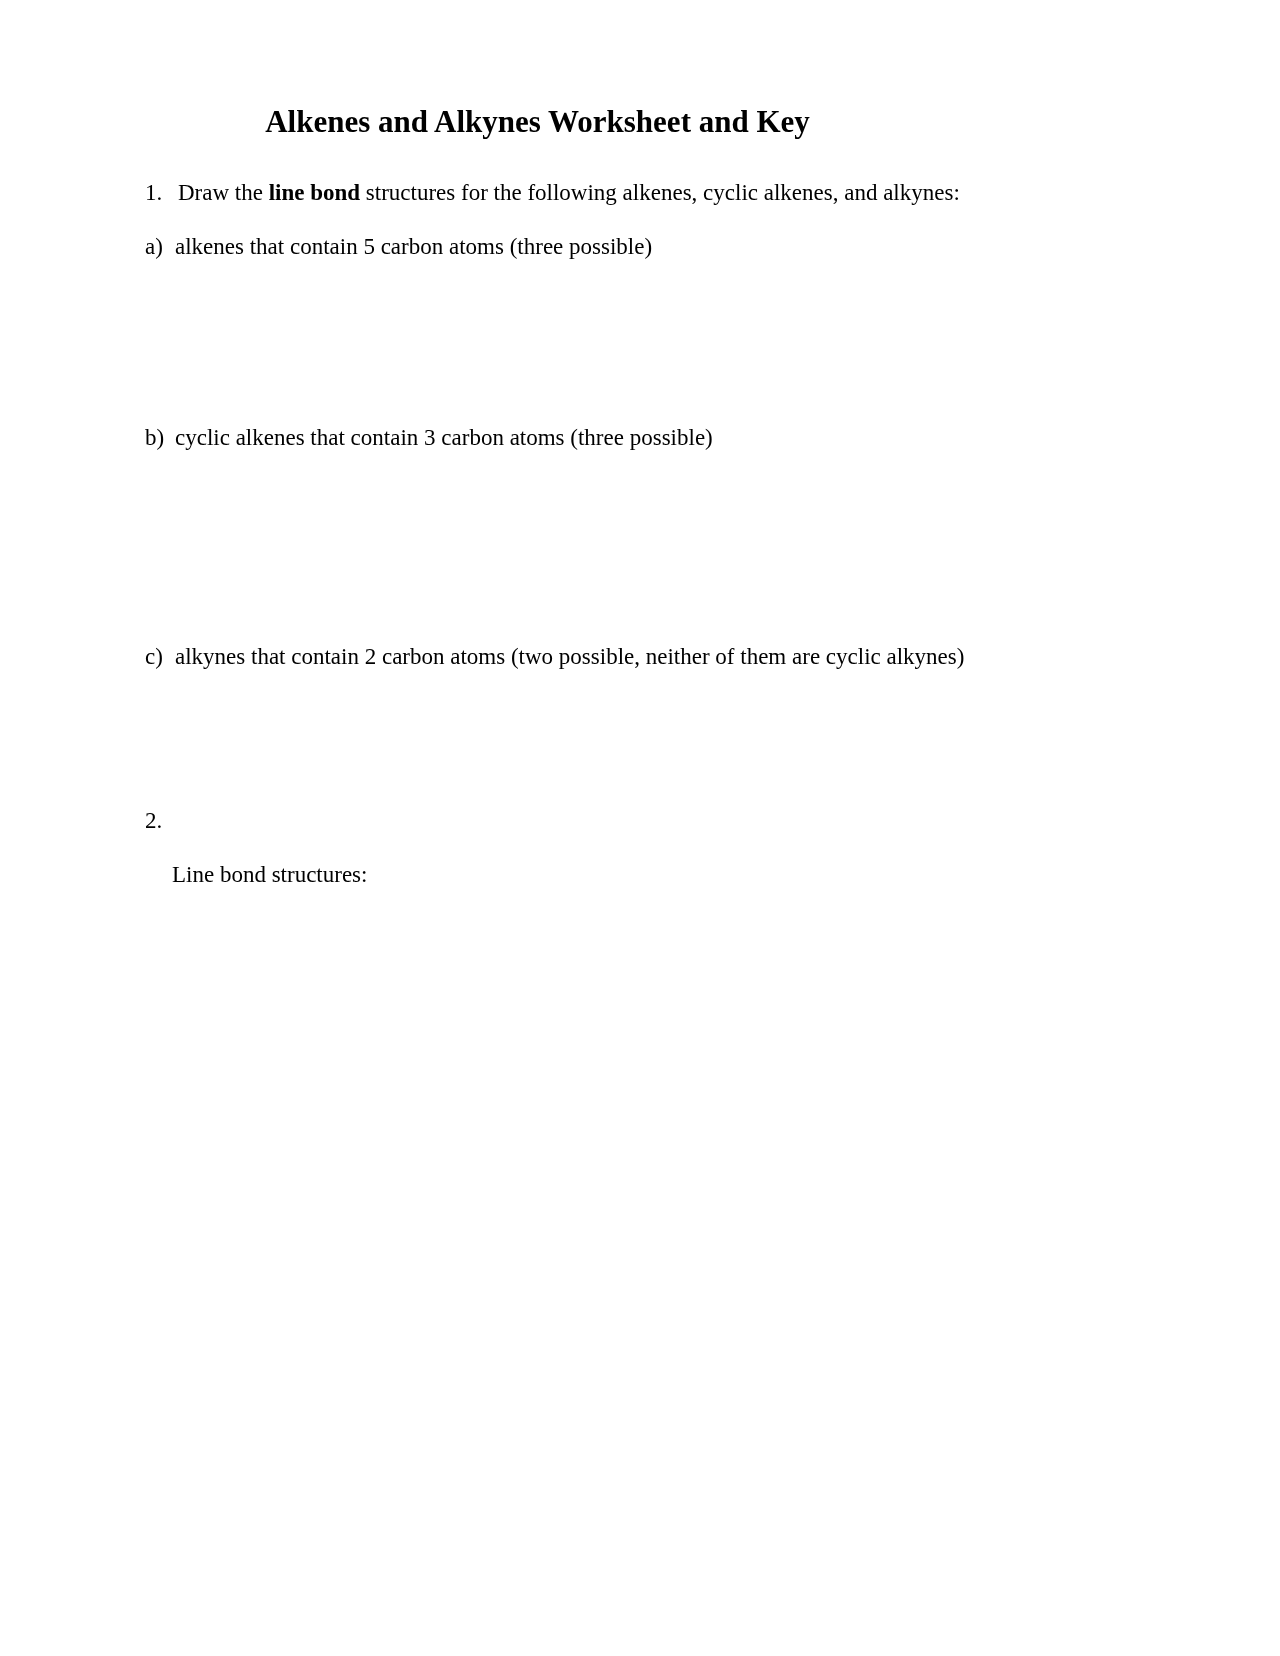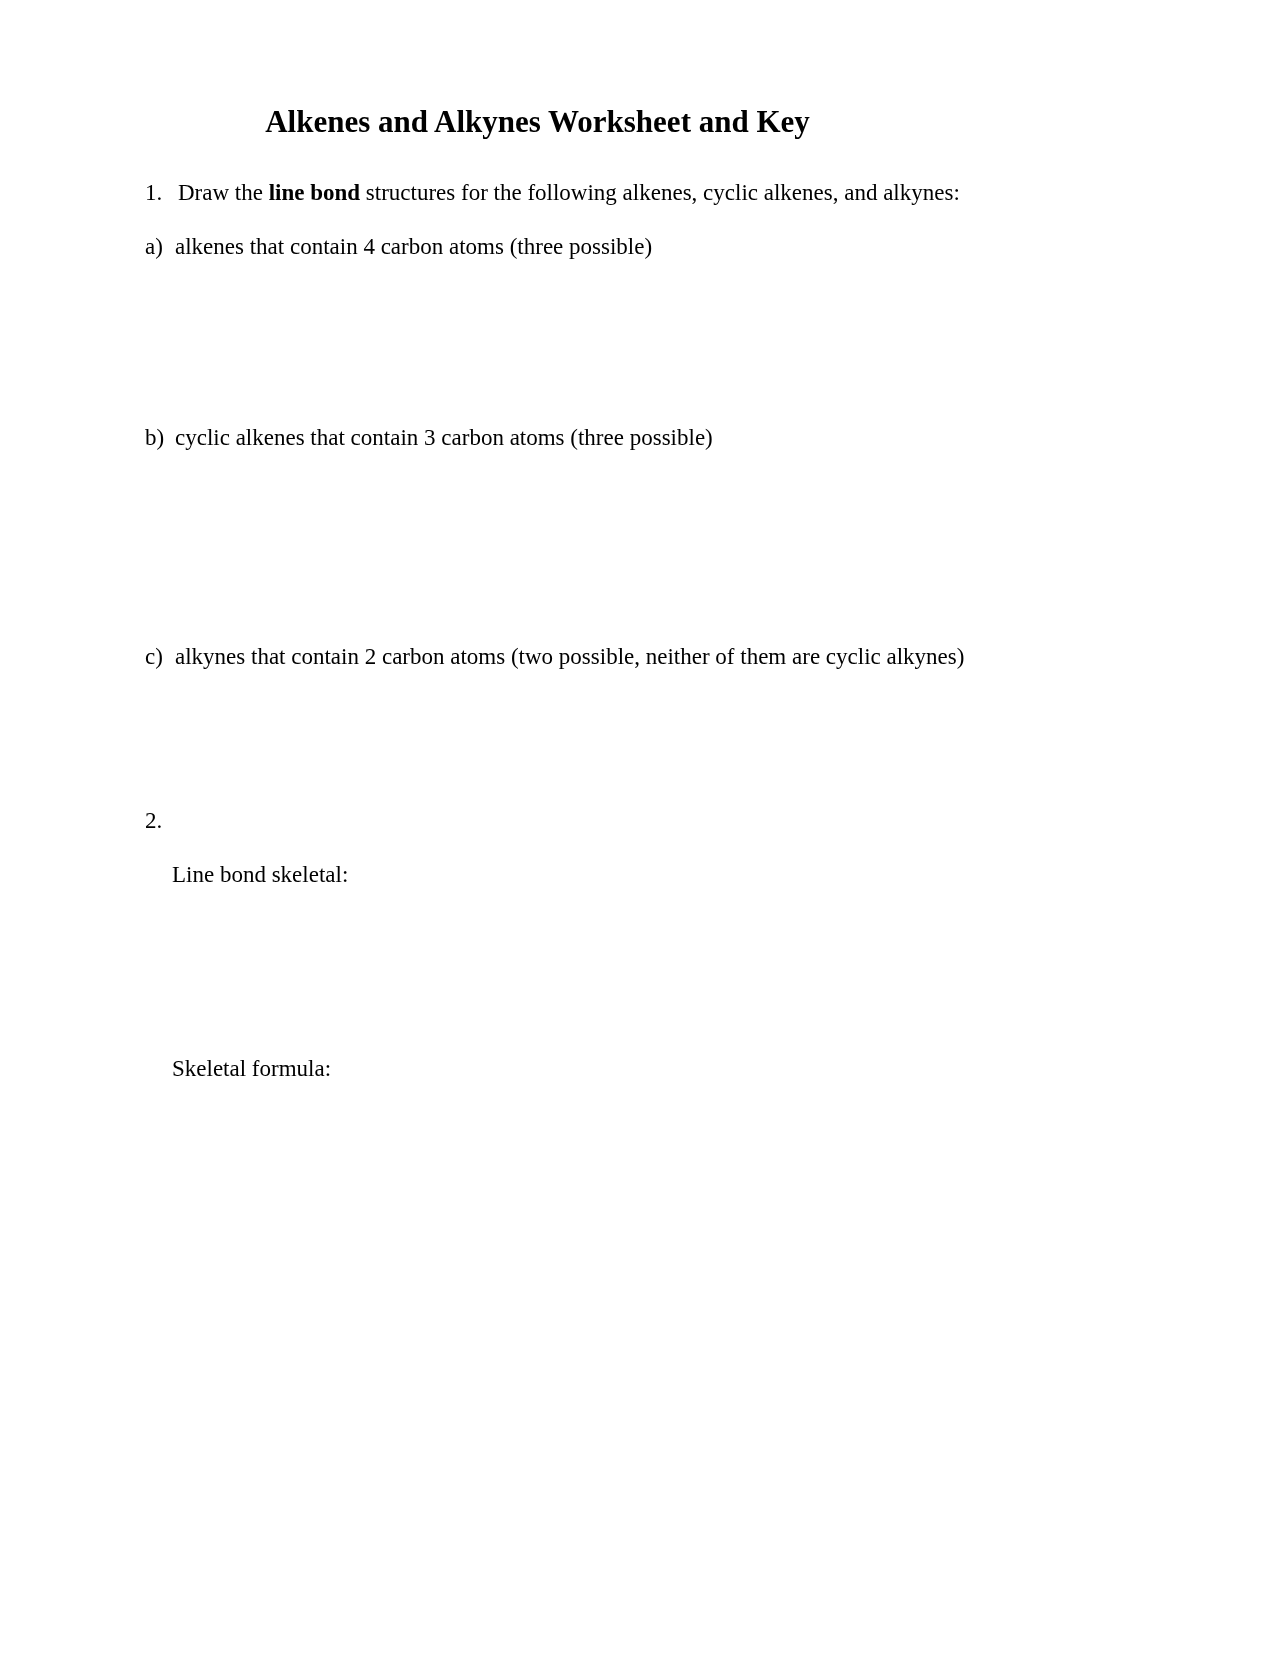--- a/index.html
+++ b/index.html
@@ -82,41 +82,40 @@
 
   <h1 class="doc-title">Alkenes and Alkynes Worksheet and Key</h1>
 
   <div class="q-line q1">
     <span class="q-num">1.</span>
     <span class="q-text"><span>Draw the </span><span class="emph">line bond</span><span> structures for the following alkenes, cyclic alkenes, and alkynes:</span></span>
   </div>
 
   <div class="part part-a">
     <span class="part-label">a)</span>
-    <span class="q-text">alkenes that contain 4 carbon atoms (three possible)</span>
+    <span class="q-text">alkenes that contain 5 carbon atoms (three possible)</span>
   </div>
   <div class="answer-space"></div>
 
   <div class="part part-b">
     <span class="part-label">b)</span>
     <span class="q-text">cyclic alkenes that contain 3 carbon atoms (three possible)</span>
   </div>
   <div class="answer-space"></div>
 
   <div class="part part-c">
     <span class="part-label">c)</span>
     <span class="q-text">alkynes that contain 2 carbon atoms (two possible, neither of them are cyclic alkynes)</span>
   </div>
   <div class="answer-space"></div>
 
   <div class="q-line q2">
     <span class="q-num">2.</span>
   </div>
 
-  <div class="sub-label label-linebond">Line bond skeletal:</div>
+  <div class="sub-label label-linebond">Line bond structures:</div>
   <div class="answer-space"></div>
 
   <div class="answer-space"></div>
 
-  <div class="sub-label label-skeletal">Skeletal formula:</div>
   <div class="answer-space"></div>
 
 </div>
 
 </body></html>

